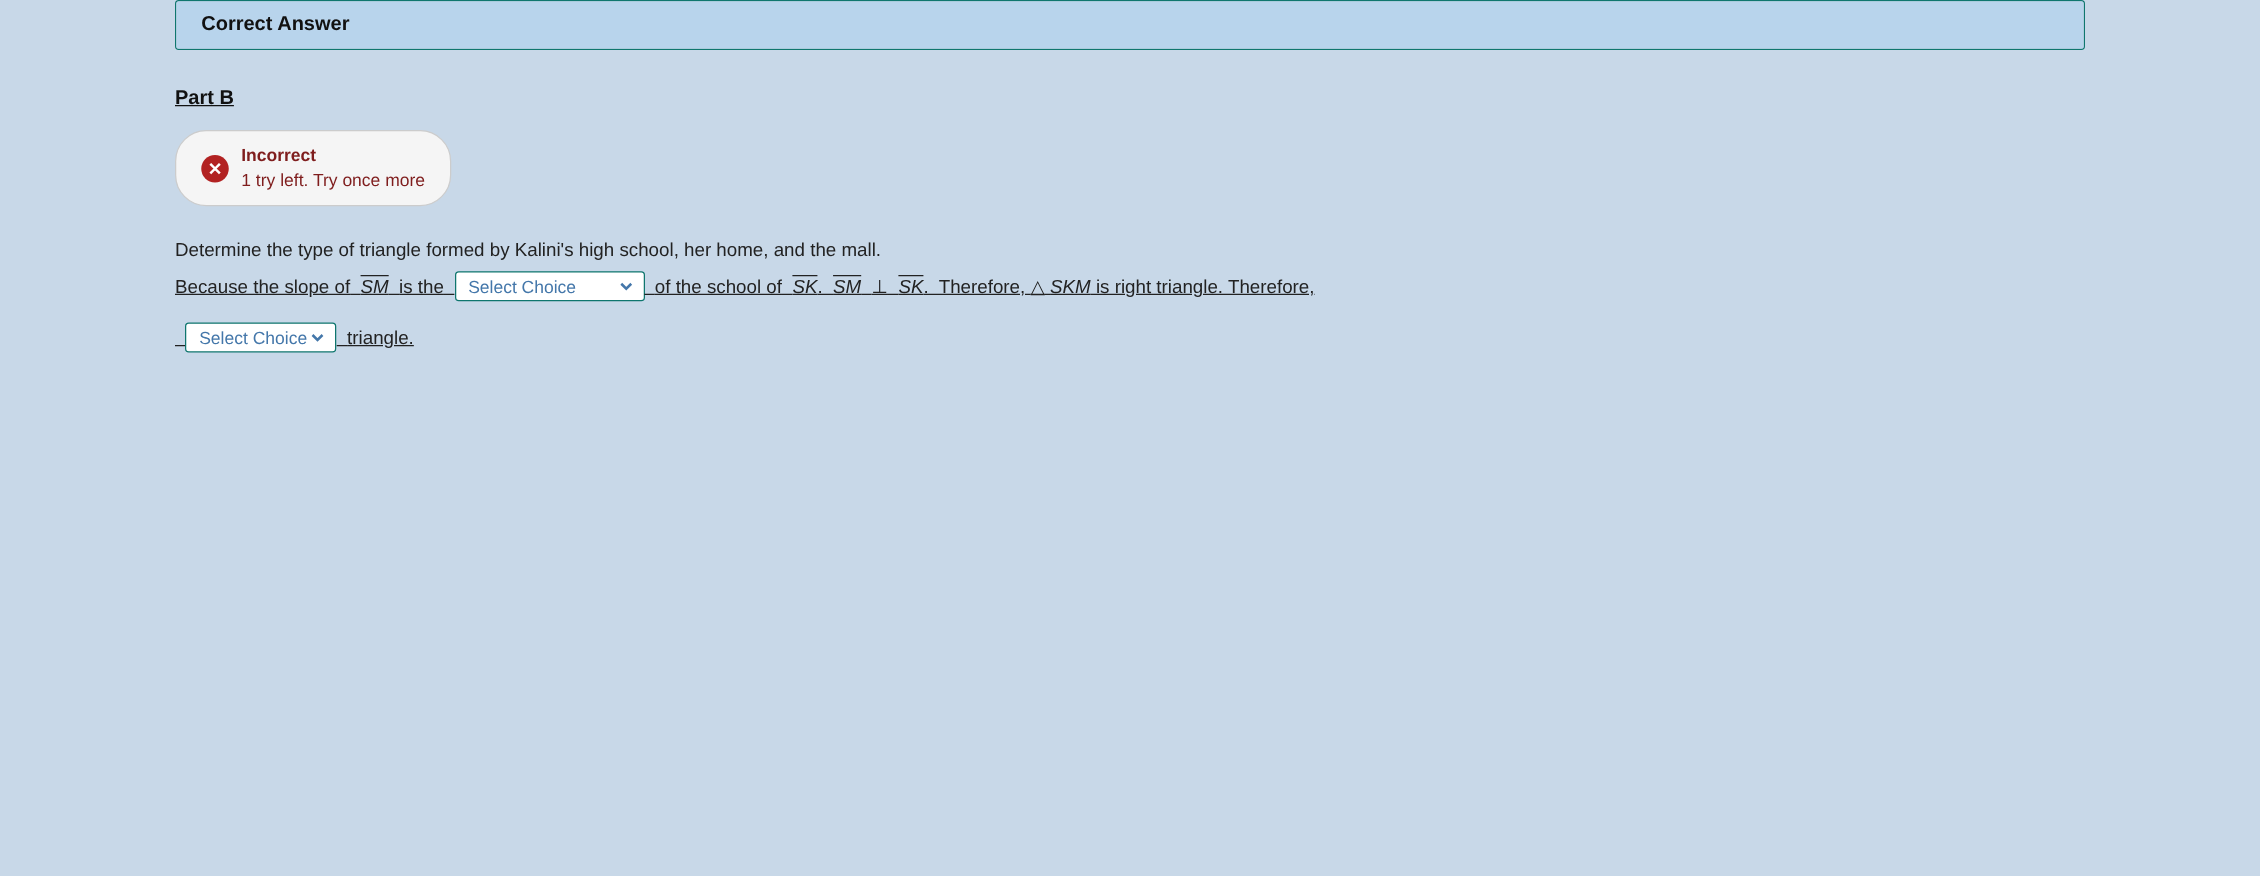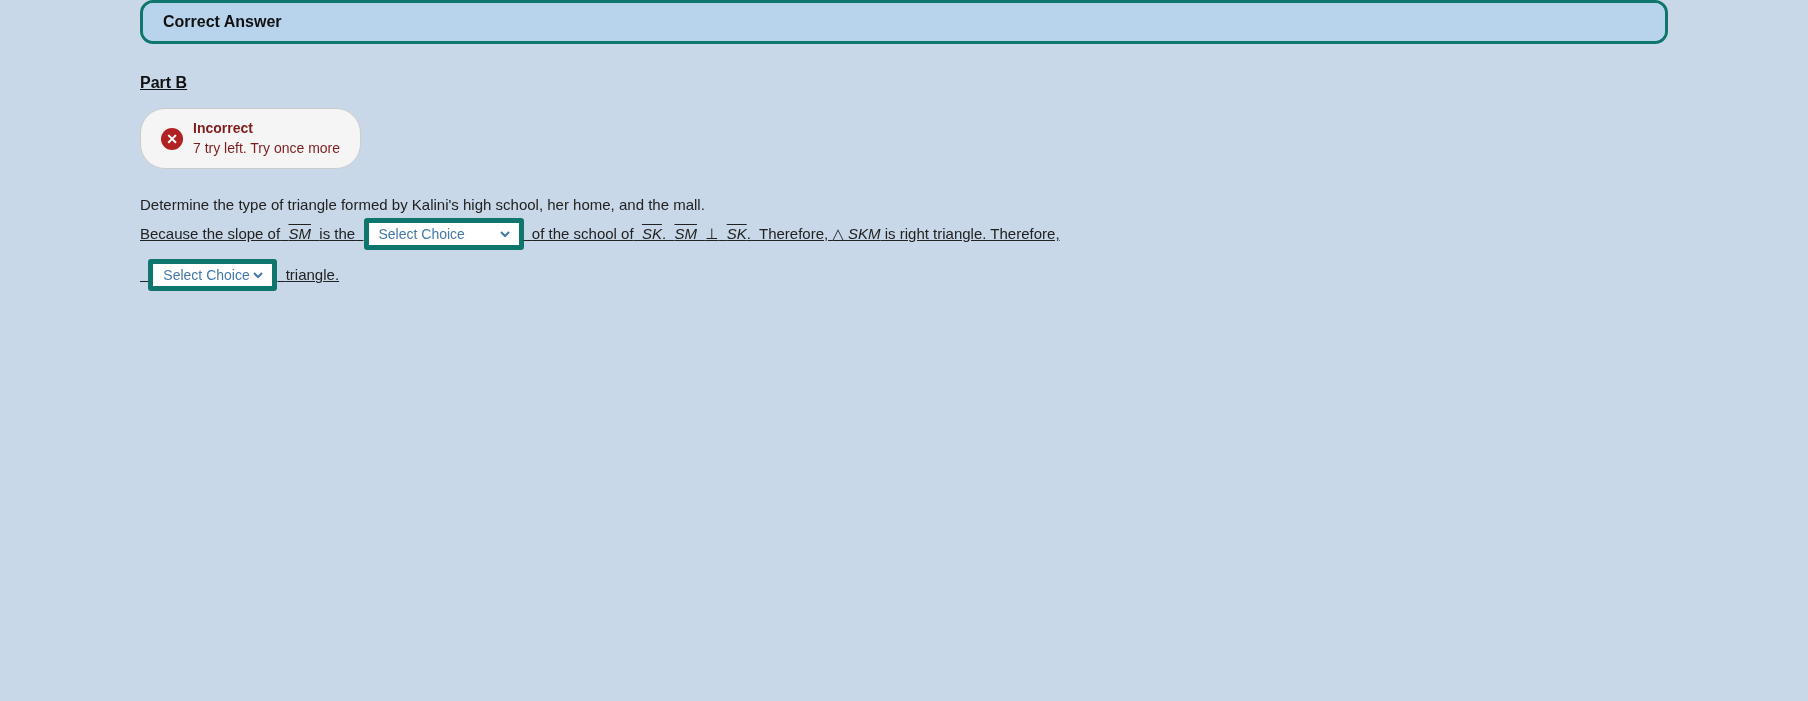--- a/index.html
+++ b/index.html
@@ -18,22 +18,22 @@
     }
 
     .page-wrapper {
       padding: 0 140px;
       padding-top: 0;
     }
 
     
     .correct-answer-section {
       background-color: #ddeeff;
-      border: 3px solid #0f766e;
-      border-radius: 13px;
+      border: 1px solid #0f766e;
+      border-radius: 3px;
       margin-bottom: 30px;
       overflow: hidden;
     }
 
     .correct-answer-header {
       background-color: #b8d4ec;
       padding: 10px 20px;
       font-weight: bold;
       font-size: 16px;
       color: #111;
@@ -118,21 +118,21 @@
     }
 
     .because-section p {
       margin-bottom: 8px;
     }
 
     
     .select-dropdown {
       display: inline-flex;
       align-items: center;
-      border: 5px solid #0f766e;
+      border: 1px solid #0f766e;
       border-radius: 3px;
       background-color: #fff;
       padding: 2px 6px;
       cursor: pointer;
       min-width: 110px;
       color: #4477aa;
       font-size: 14px;
     }
 
     .select-dropdown select {
@@ -169,21 +169,21 @@
   </div>
 
   <div>
     <div class="part-b-label">Part B</div>
 
     
     <div class="incorrect-badge">
       <div class="incorrect-icon">✕</div>
       <div class="incorrect-text">
         <div class="bold">Incorrect</div>
-        <div>7 try left. Try once more</div>
+        <div>1 try left. Try once more</div>
       </div>
     </div>
 
     
     <div class="determine-text">Determine the type of triangle formed by Kalini's high school, her home, and the mall.</div>
 
     
     <div class="because-section">
       <p>
         <span>Because the slope of</span>

